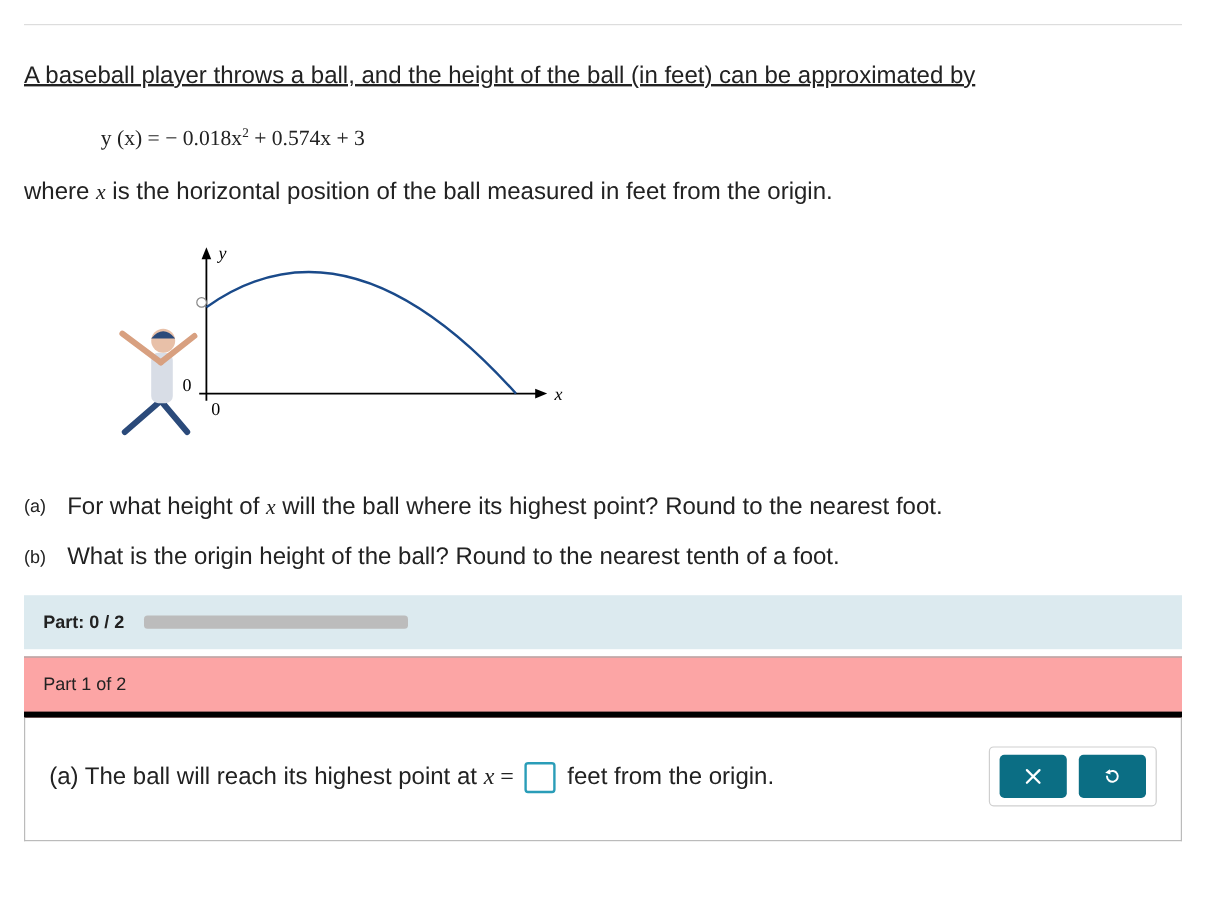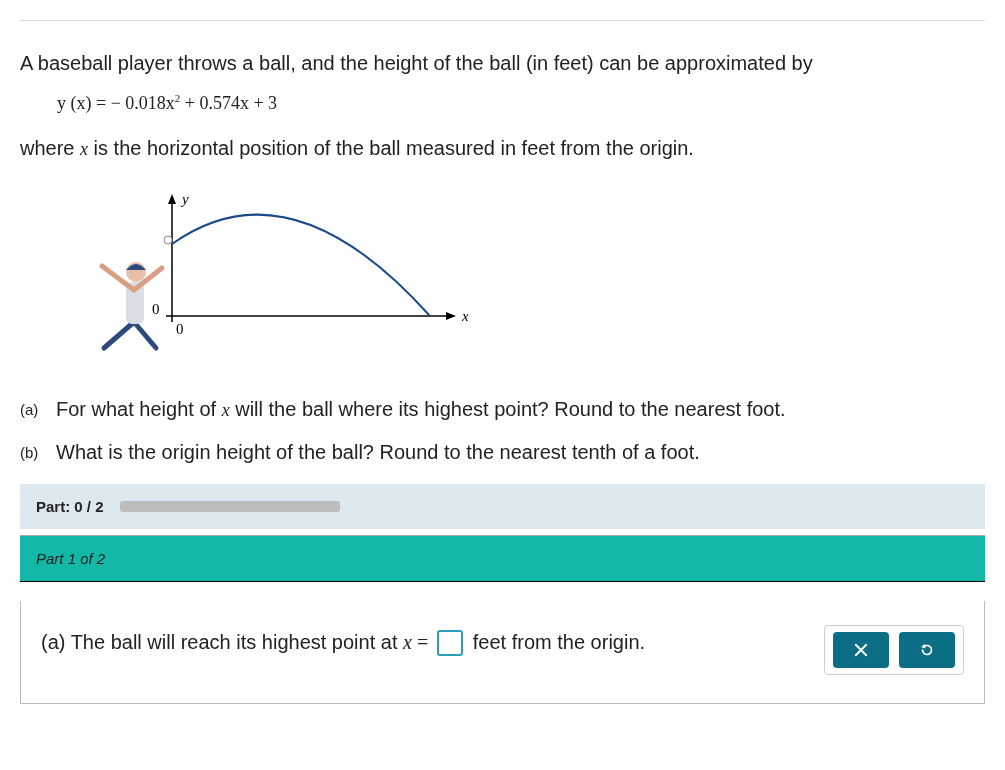--- a/index.html
+++ b/index.html
@@ -6,24 +6,24 @@
   body {
     font-family: Arial, Helvetica, sans-serif;
     background: #fff;
     color: #222;
     width: 1005px;
     padding: 20px 20px 30px 20px;
     font-size: 20px;
     line-height: 1.4;
   }
   .divider { border-top: 1px solid #ddd; margin-bottom: 28px; }
-  .intro { margin-bottom: 14px; }
+  .intro { margin-bottom: 26px; text-decoration: underline; }
   .equation {
     font-family: "Times New Roman", Times, serif;
-    margin: 6px 0 18px 37px;
+    margin: 6px 0 18px 64px;
     font-size: 18px;
   }
   .equation sup { font-size: 11px; vertical-align: super; }
   .where { margin-bottom: 28px; margin-top: 16px; }
   .diagram-area { margin: 0 0 28px 70px; }
   .q-item { display:flex; gap:8px; margin-bottom:14px; }
   .q-label { min-width:28px; font-size:15px; padding-top:4px; }
   .q-text { flex:1; }
   .progress-bar {
     background:#dceaef;
@@ -37,38 +37,36 @@
   .progress-track {
     flex:0 0 220px;
     height:11px;
     background:#bcbcbc;
     border-radius:3px;
     position:relative;
     overflow:hidden;
   }
   .progress-fill { background:#0b6e84; height:100%; width:0%; }
   .part-header {
-    background:#14b8a6;
+    background:#fca5a5;
     border-top:1px solid #a7a7a7;
-    border-bottom:1px solid #000000;
+    border-bottom:5px solid #000000;
     padding:12px 16px;
     font-size:15px;
     margin-top:6px;
-    font-style:italic;
   }
   .answer-panel {
     border-left:1px solid #bbb;
     border-right:1px solid #bbb;
     border-bottom:1px solid #bbb;
     padding:24px 20px 28px 20px;
     display:flex;
     justify-content:space-between;
-    align-items:flex-start;
+    align-items:center;
     gap:20px;
-    margin-top:19px;
   }
   .answer-text { font-size:20px; line-height:1.7; }
   .answer-text .math-x { font-family:"Times New Roman",serif; font-style:italic; }
   .answer-text .eq { font-family:"Times New Roman",serif; }
   .input-box {
     display:inline-block;
     width:26px; height:26px;
     border:2px solid #2a9db8;
     border-radius:3px;
     vertical-align:middle;

